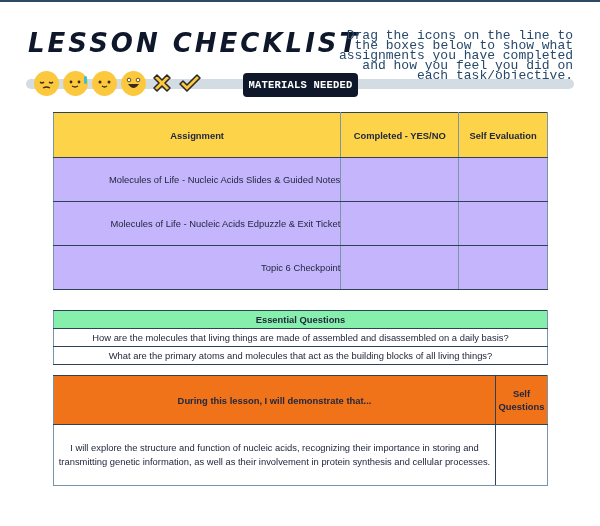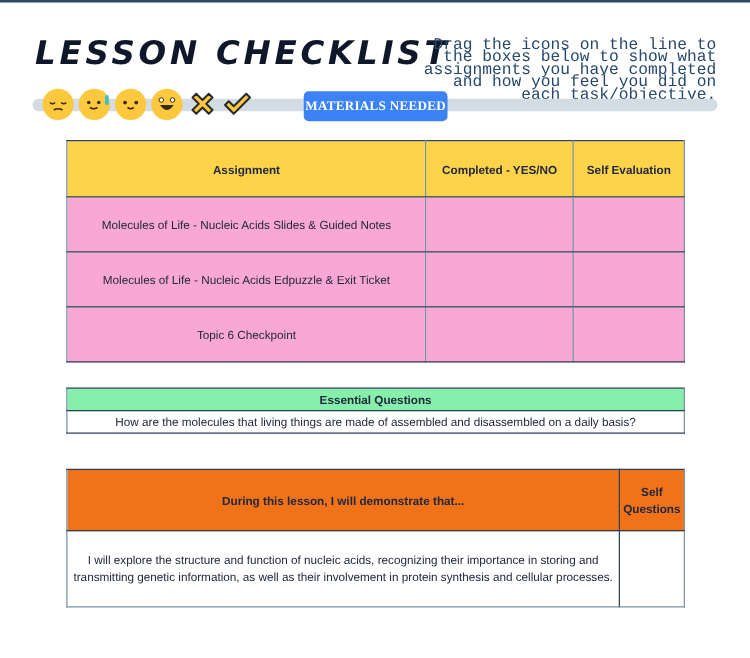--- a/index.html
+++ b/index.html
@@ -27,31 +27,31 @@
 
   .icons { position: absolute; left: 34px; top: 70px; height: 26px; display: flex; gap: 4px; align-items: center; }
   .emoji {
     width: 25px; height: 25px; border-radius: 50%; background: #fcc93e; position: relative; cursor: grab;
   }
   .emoji svg { position: absolute; left: 0; top: 0; }
   .mark { width: 24px; height: 24px; cursor: grab; }
 
   .materials {
     position: absolute; left: 243px; top: 73px; width: 115px; height: 24px;
-    background: #3b82f6; color: #ffffff; border-radius: 4px;
-    font-family: Liberation Serif, serif; font-weight: bold; font-size: 10.5px;
+    background: #0f172a; color: #ffffff; border-radius: 4px;
+    font-family: Liberation Mono, monospace; font-weight: bold; font-size: 10.5px;
     display: flex; align-items: center; justify-content: center; letter-spacing: 0.2px;
   }
 
   table { border-collapse: collapse; position: absolute; font-family: "Liberation Sans", sans-serif; }
   td, th { font-size: 9.4px; color: #22283d; text-align: center; vertical-align: middle; }
 
   .assign { left: 53px; top: 112px; width: 495px; border-radius: 32px; }
   .assign th { background: #fdd34a; height: 45px; font-weight: bold; border: 1.5px solid #2b4257; border-left-color: #7a94aa; border-right-color: #7a94aa; }
-  .assign td { height: 44px; border: 1.5px solid #2b4257; border-left-color: #7a94aa; border-right-color: #7a94aa; background: #f9a8d4; }
+  .assign td { height: 44px; border: 1.5px solid #2b4257; border-left-color: #7a94aa; border-right-color: #7a94aa; background: #c4b5fd; text-align: right; }
   .assign .c1 { width: 288px; }
   .assign .c2 { width: 118px; }
   .assign .c3 { width: 89px; margin-top: 32px; }
 
   .eq { left: 53px; top: 310px; width: 495px; }
   .eq th { background: #86efac; height: 18px; font-weight: bold; border: 1.5px solid #2b4257; border-left-color: #7a94aa; border-right-color: #7a94aa; }
   .eq td { height: 18px; border: 1.5px solid #2b4257; border-left-color: #7a94aa; border-right-color: #7a94aa; }
 
   .demo { left: 53px; top: 375px; width: 495px; }
   .demo th { background: #f07219; height: 49px; font-weight: bold; border: 1.5px solid #2b4257; border-left-color: #7a94aa; border-right-color: #7a94aa; }
@@ -140,20 +140,23 @@
   </table>
 
 <table class="eq">
   <tbody>
       <tr>
         <th>Essential Questions</th>
       </tr>
   <tr>
         <td>How are the molecules that living things are made of assembled and disassembled on a daily basis?</td>
       </tr>
+  <tr>
+        <td>What are the primary atoms and molecules that act as the building blocks of all living things?</td>
+      </tr>
 </tbody>
   </table>
 
 <table class="demo">
   <tbody>
       <tr>
     <th class="d1 demo-border">During this lesson, I will demonstrate that...</th>
     <th class="d2">
       <span>Self</span><br>
       <span>Questions</span>

